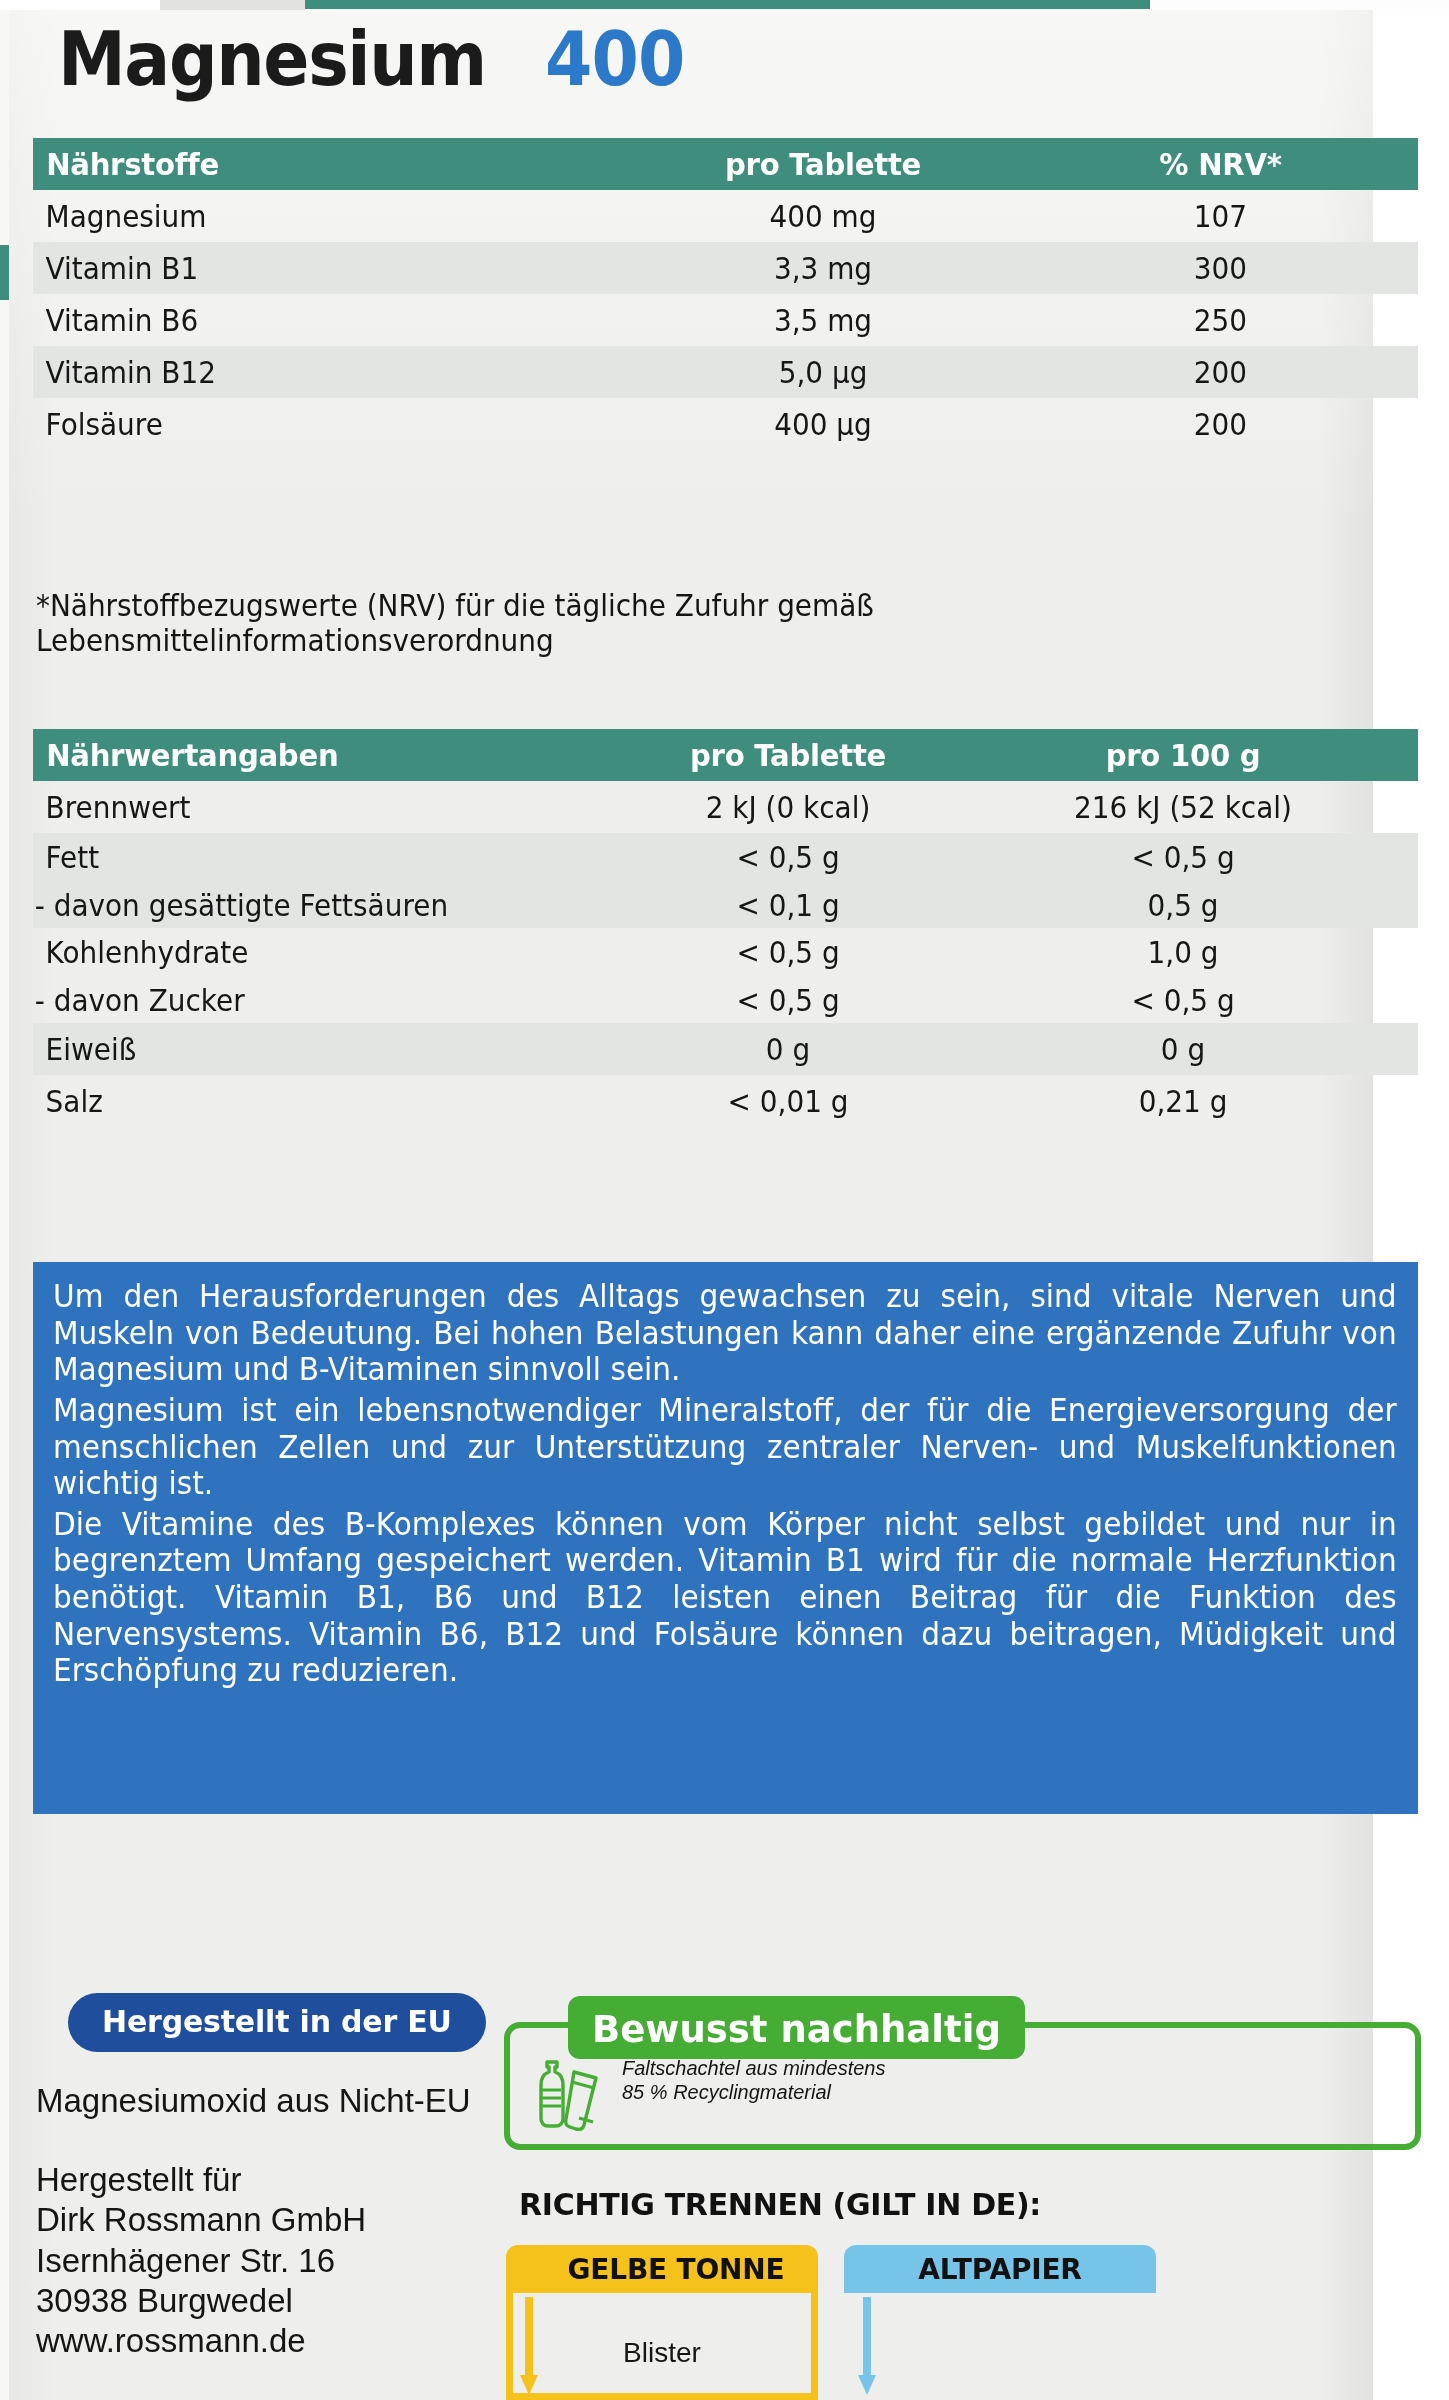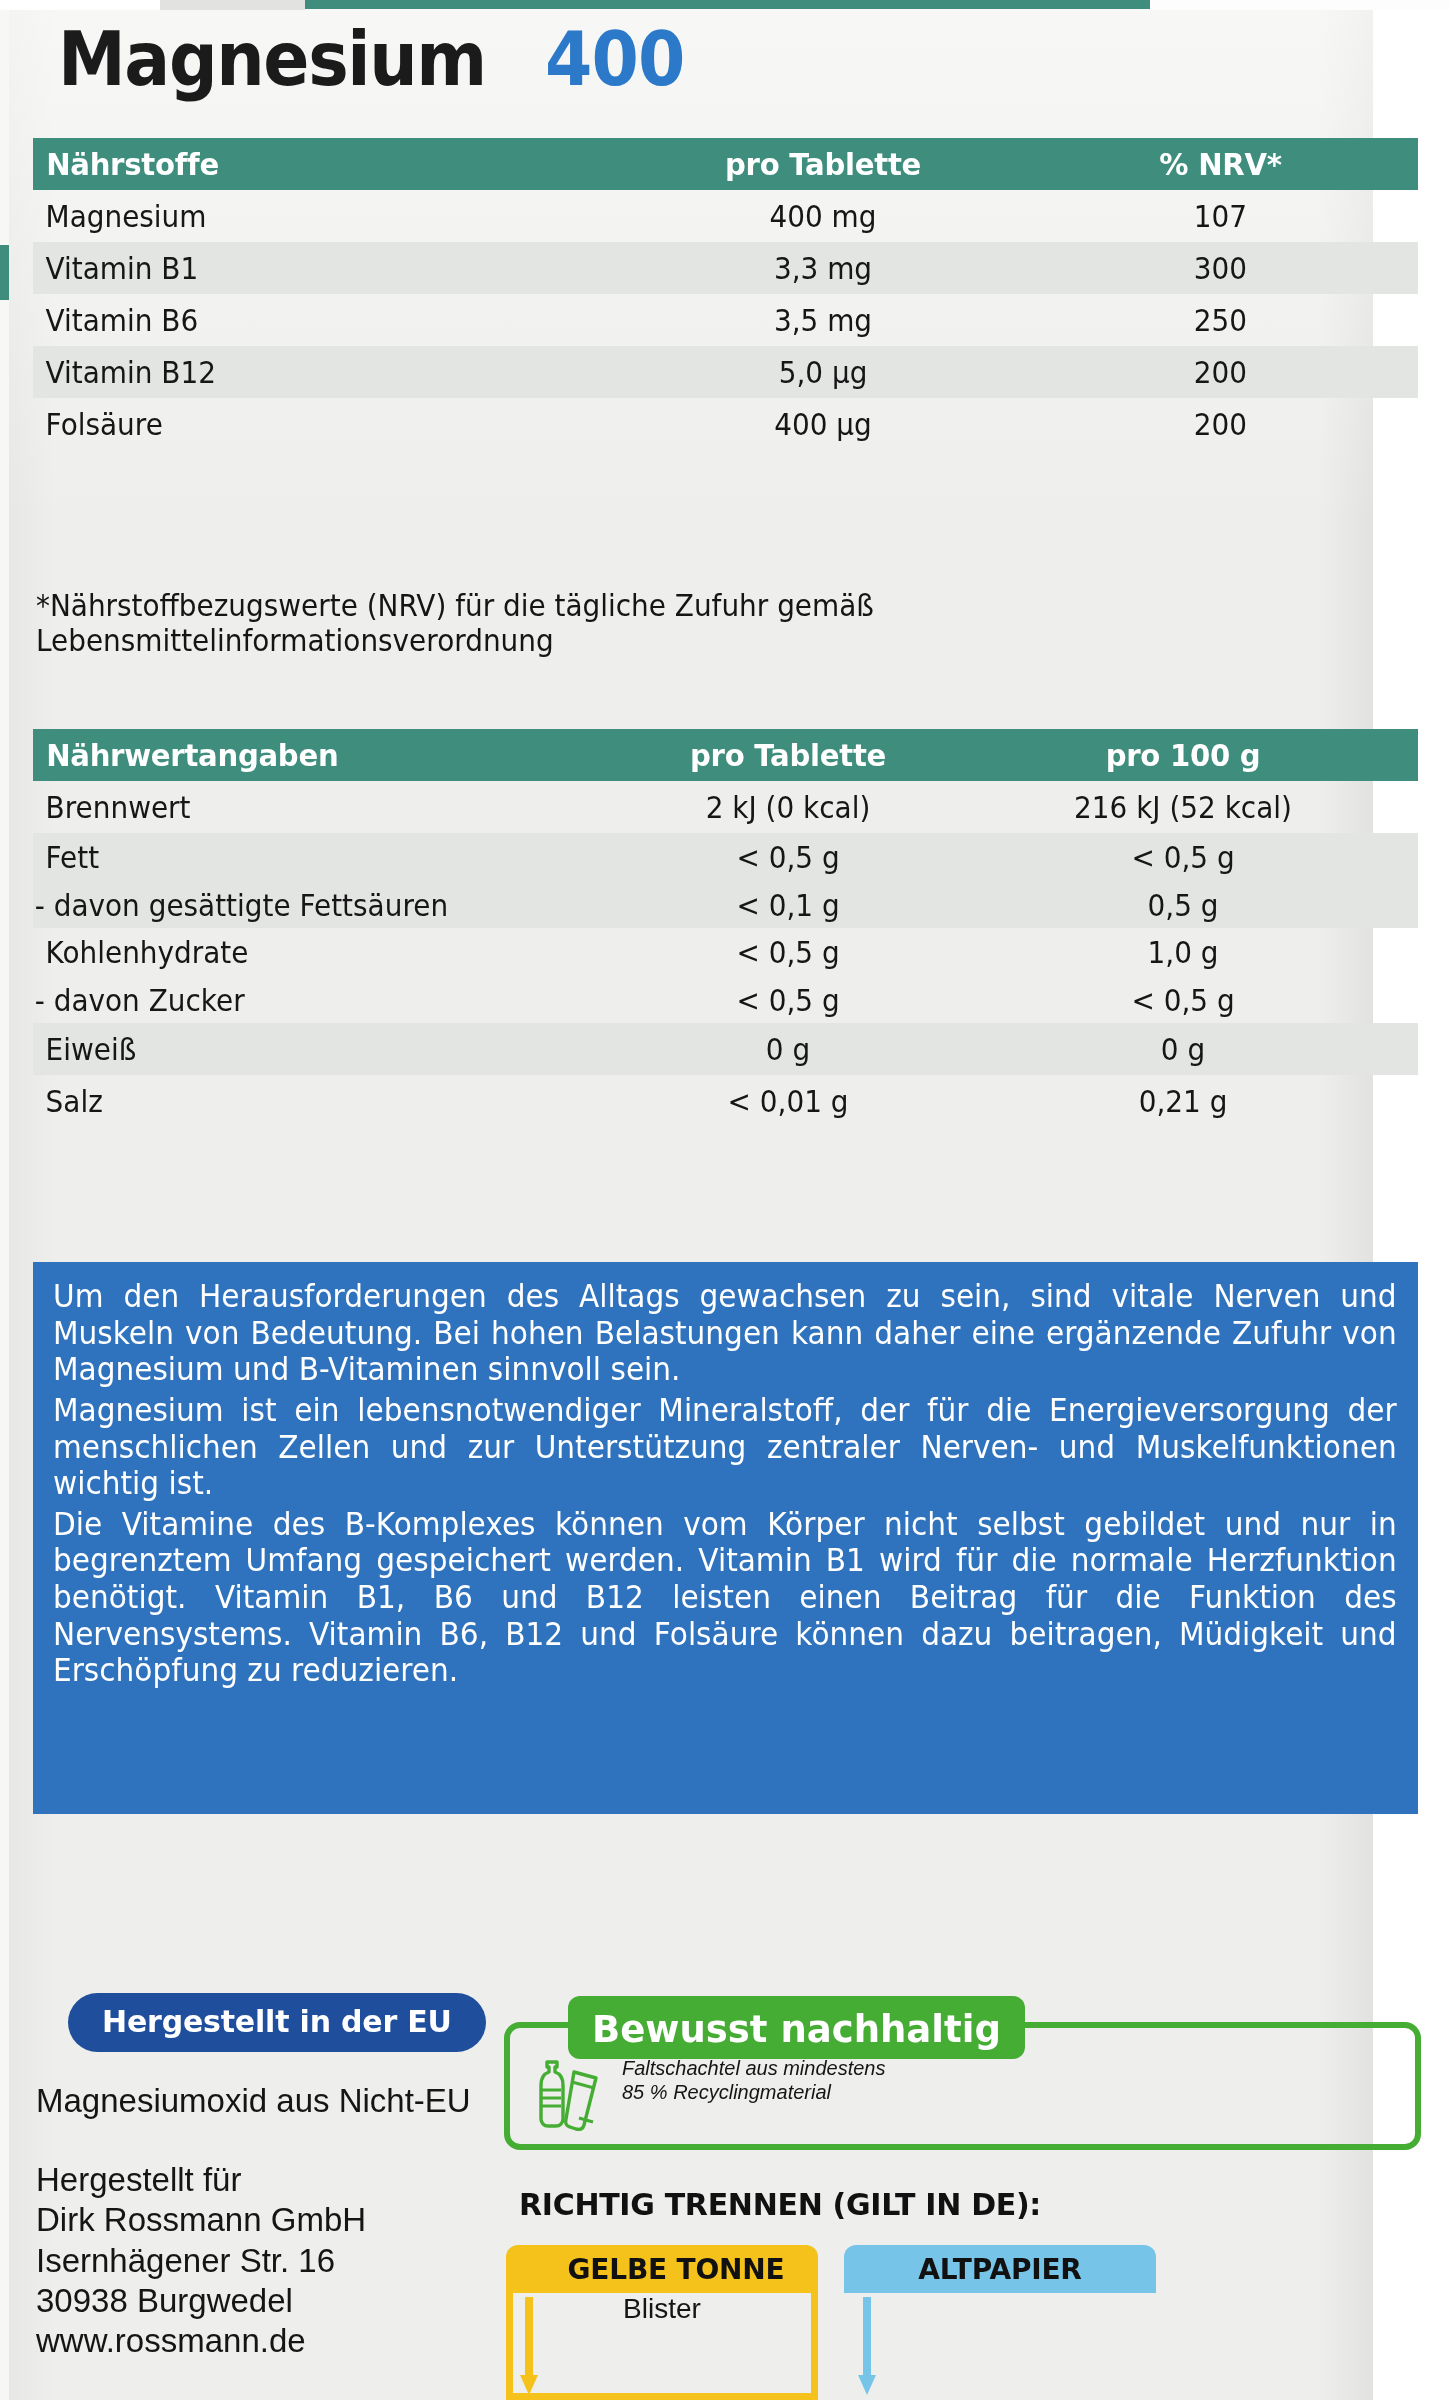--- a/index.html
+++ b/index.html
@@ -282,22 +282,23 @@
     color: #111111;
     letter-spacing: -0.2px;
   }
   .bin.yellow .bin-label { background: #f4c21b; padding-left: 28px; }
   .bin.blue   .bin-label { background: #76c5e8; }
   .bin-body {
     position: relative;
     height: 107px;
     box-sizing: border-box;
     display: flex;
-    align-items: flex-start;
+    align-items: center;
     justify-content: center;
+    padding-top: 12px;
     font-size: 28px;
     color: #151515;
     font-family: "Liberation Sans", sans-serif;
   }
   .bin-body::before,
   .bin-body::after {
     content: "";
     position: absolute;
     top: 0; bottom: 0;
     width: 7px;

